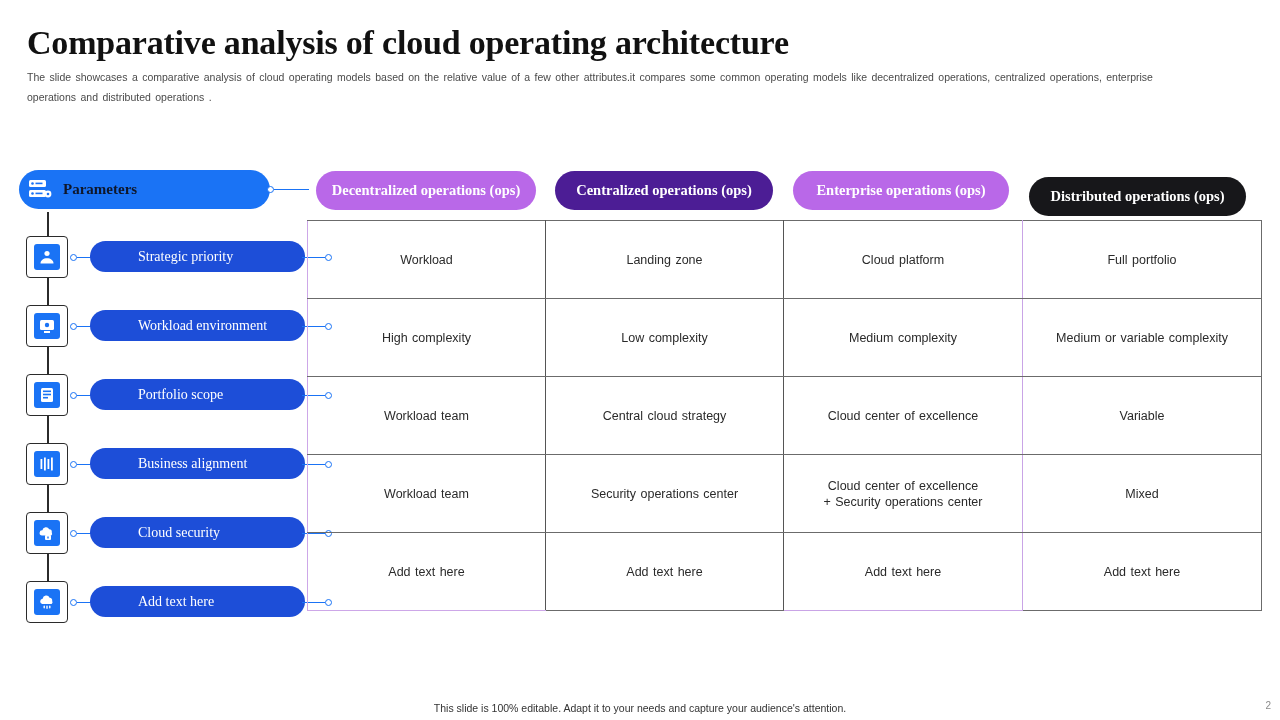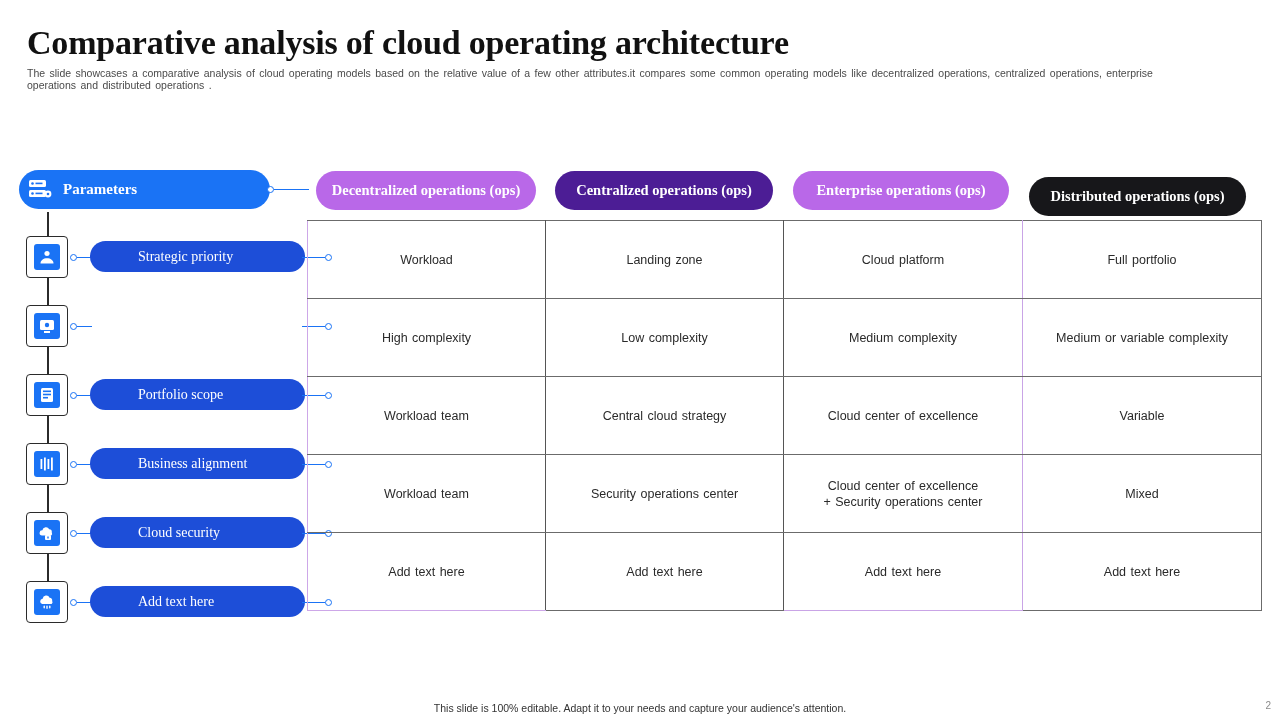--- a/index.html
+++ b/index.html
@@ -36,42 +36,42 @@
     font-weight: 700;
     color: #111111;
     letter-spacing: -0.2px;
   }
   .subtitle {
     position: absolute;
     left: 27px;
     top: 67px;
     width: 1162px;
     font-size: 10.5px;
-    line-height: 12px;
+    line-height: 20px;
     color: #4a4a4a;
     word-spacing: 1.5px;
   }
 
   
   .params-pill {
     position: absolute;
     left: 19px;
     top: 170px;
     width: 251px;
     height: 39px;
     background: #1a73f5;
     border-radius: 20px;
     display: flex;
     align-items: center;
   }
   .params-pill .label {
     font-family: "Liberation Serif", serif;
     font-weight: 700;
     font-size: 15px;
-    color: #ffffff;
+    color: #0f172a;
     margin-left: 44px;
   }
   .params-icon {
     position: absolute;
     left: 28px;
     top: 178px;
     width: 24px;
     height: 22px;
   }
 
@@ -329,20 +329,23 @@
         <rect x="2" y="3" width="14" height="10" rx="1.5" fill="#ffffff"></rect>
         <rect x="6" y="14" width="6" height="2" fill="#ffffff"></rect>
         <circle cx="9" cy="8" r="2.2" fill="#1a73f5"></circle>
       </svg>
     </span>
   </div>
   <div class="row-connector">
       <span class="dot"></span>
       <span class="line"></span>
     </div>
+  <div class="row-pill">
+    <span class="label">Workload environment</span>
+  </div>
   <div class="row-connector-right">
       <span class="dot"></span>
       <span class="line"></span>
     </div>
 </div>
 
 <div class="row-item" style="top:374px">
   <div class="row-icon">
     <span class="glyph">
       <svg width="18" height="18" viewBox="0 0 18 18">

